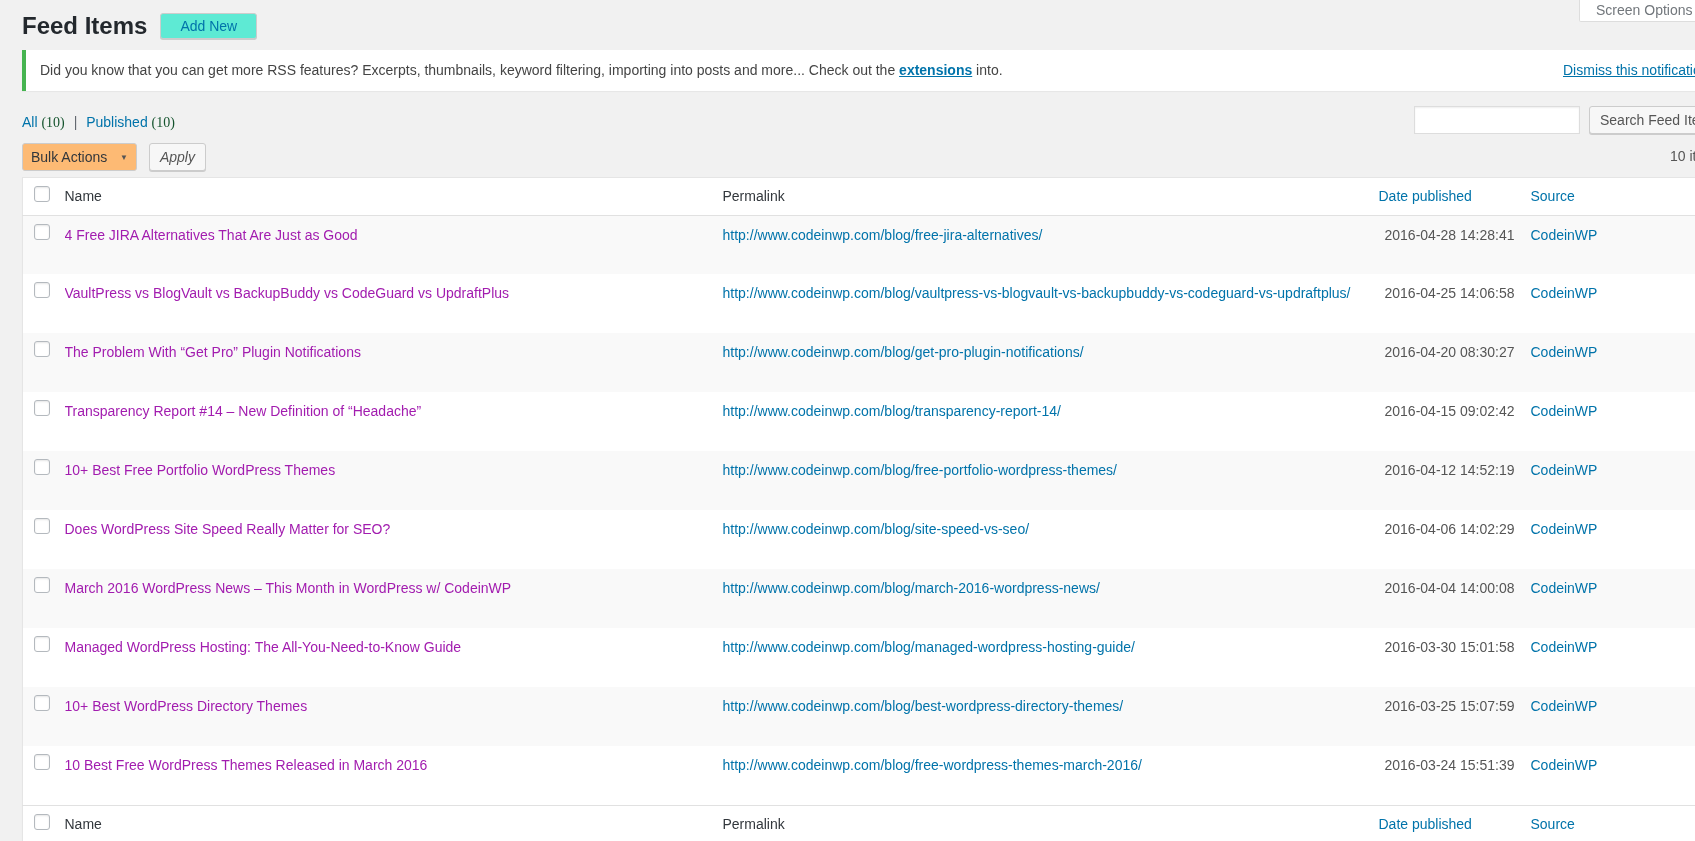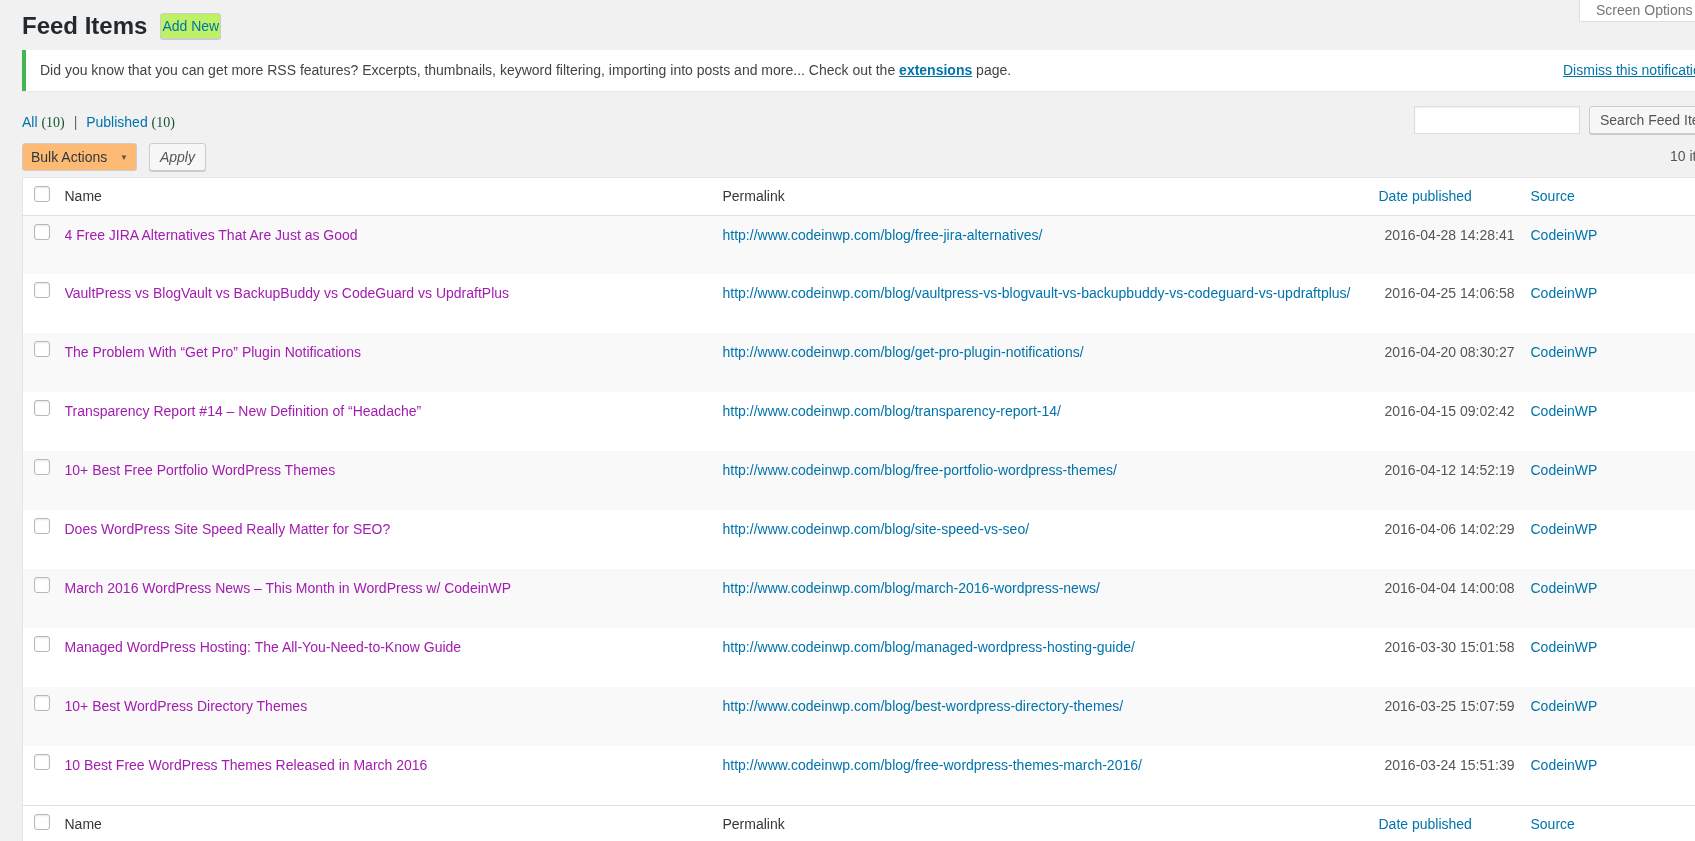--- a/index.html
+++ b/index.html
@@ -16,23 +16,23 @@
     position:absolute; left:1579px; top:0; width:170px; height:22px;
     background:#fff; border:1px solid #ddd; border-top:none; border-radius:0 0 2px 2px;
     color:#72777c; line-height:20px; padding:0 16px; white-space:nowrap;
   }
 
   .wrap { position:relative; width:1760px; padding:11px 0 0 22px; }
 
   .page-header { display:flex; align-items:center; }
   h1.page-title { margin:0; font-size:24px; font-weight:700; color:#23282d; line-height:29px; }
   .add-new {
-    margin-left:13px; display:inline-block; background:#bef264; border:1px solid #ccc;
+    margin-left:13px; display:inline-block; background:#5eead4; border:1px solid #ccc;
     border-radius:3px; box-shadow:0 1px 0 #ccc; color:var(--link,#0073aa);
-    line-height:24px; padding:0 1px; white-space:nowrap;
+    line-height:24px; padding:0 19px; white-space:nowrap;
   }
 
   .notice {
     position:relative; margin-top:10px; width:1738px; background:#fff;
     border-left:4px solid var(--accent,#46b450); box-shadow:0 1px 1px rgba(0,0,0,.04);
     padding:11px 14px; line-height:19px;
   }
   .notice .ext-link { font-weight:700; text-decoration:underline; }
   .dismiss-link { position:absolute; left:1537px; top:11px; text-decoration:underline; white-space:nowrap; }
 
@@ -90,21 +90,21 @@
 <div class="screen-options-tab"><span>Screen Options</span></div>
 
 <div class="wrap">
 
   <div class="page-header">
     <h1 class="page-title">Feed Items</h1>
     <a class="add-new">Add New</a>
   </div>
 
   <div class="notice">
-    <span>Did you know that you can get more RSS features? Excerpts, thumbnails, keyword filtering, importing into posts and more... Check out the </span><a class="ext-link">extensions</a><span> page.</span>
+    <span>Did you know that you can get more RSS features? Excerpts, thumbnails, keyword filtering, importing into posts and more... Check out the </span><a class="ext-link">extensions</a><span> into.</span>
     <a class="dismiss-link">Dismiss this notification</a>
   </div>
 
   <div class="subsubsub">
     <a>All</a>
     <span class="count">(10)</span>
     <span class="sep">|</span>
     <a>Published</a>
     <span class="count">(10)</span>
   </div>

